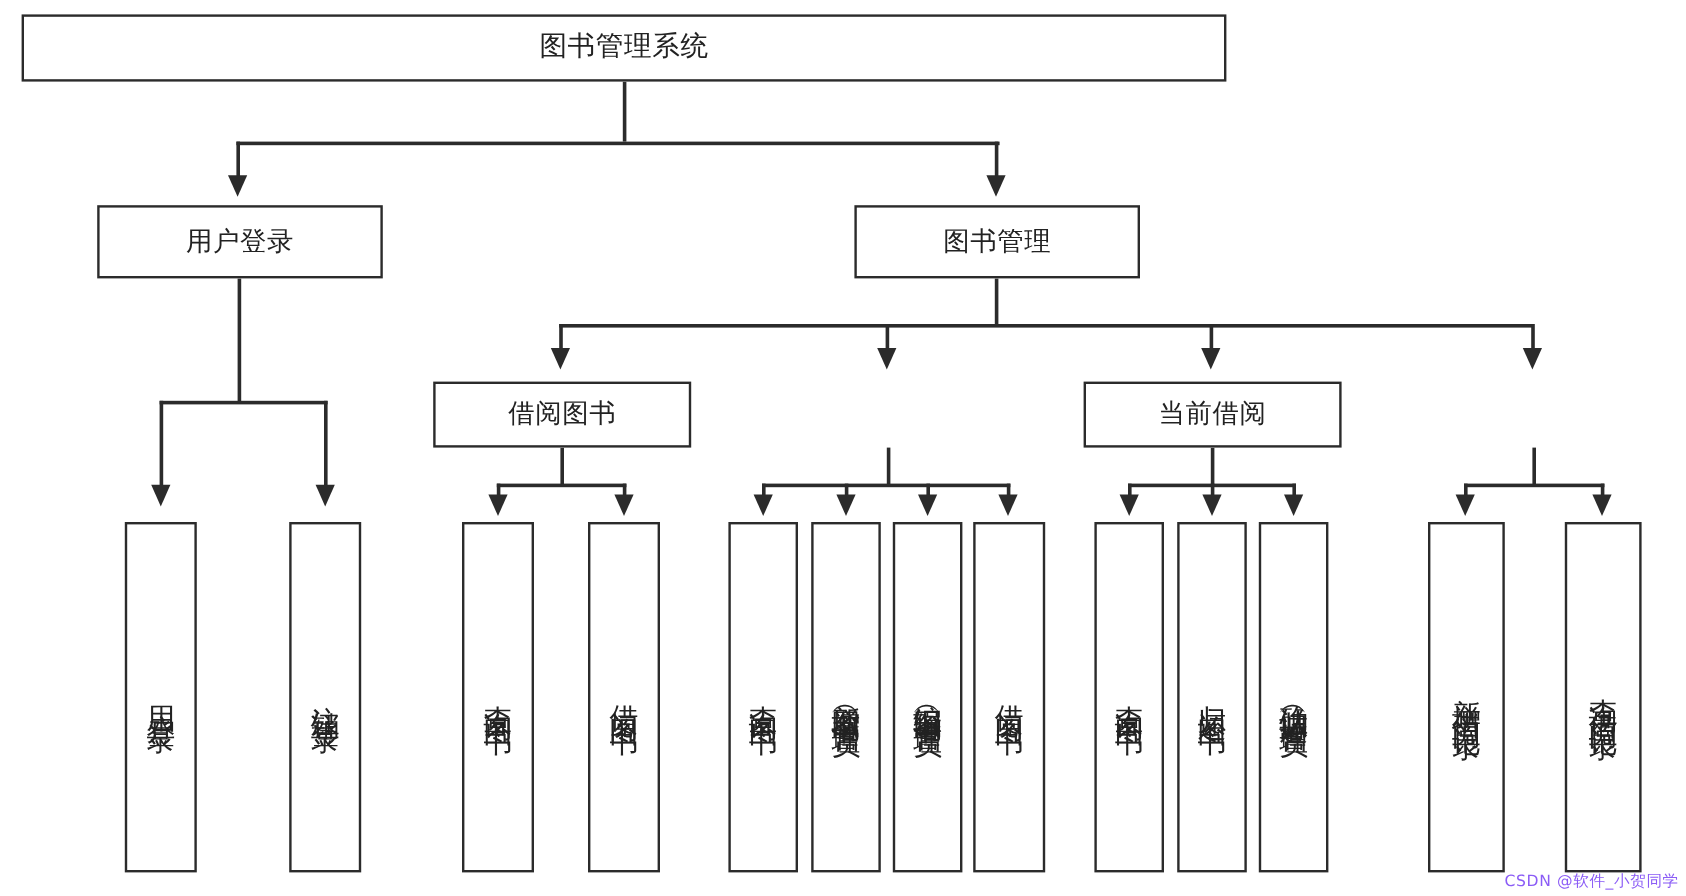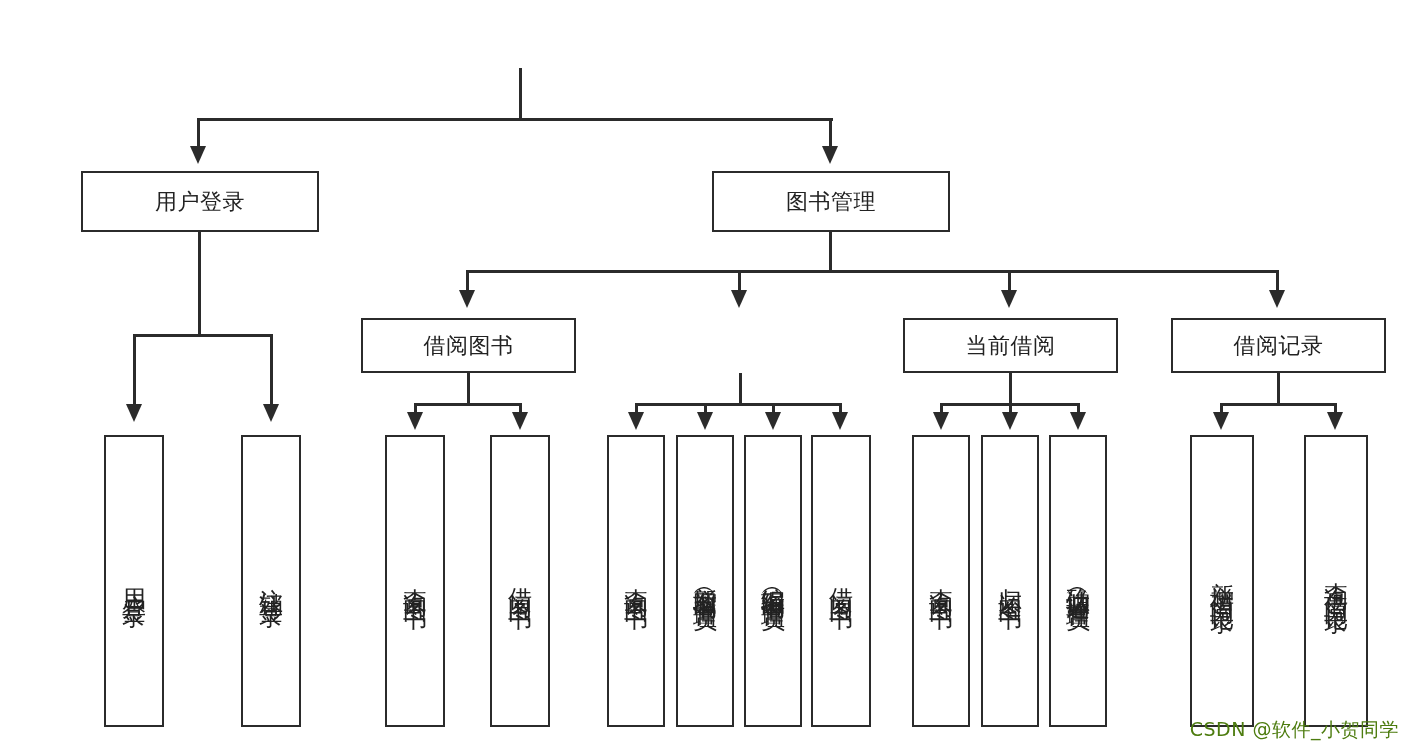--- a/index.html
+++ b/index.html
@@ -56,32 +56,35 @@
     position:absolute;
     width:0;height:0;
     border-left:8px solid transparent;
     border-right:8px solid transparent;
     border-top:18px solid #2b2b2b;
     z-index:1;
   }
   #watermark{
     position:absolute;
     right:6px;bottom:4px;
-    font-size:19px;
-    color:#4d7c0f;
+    font-size:13px;
+    color:#8b5cf6;
     letter-spacing:0.5px;
     white-space:nowrap;
     z-index:5;
   }
 </style>
 </head>
 <body>
 
 <div id="diagram">
 
+  <div class="node root horiz" style="left:18px;top:12px;width:1004px;height:56px;">
+    <span class="label">图书管理系统</span>
+  </div>
 
   <div class="vline" style="left:519px;top:68px;width:3px;height:50px;"></div>
 
   <div class="hline" style="left:197px;top:118px;width:636px;height:3px;"></div>
 
   <div class="vline" style="left:197px;top:118px;width:3px;height:30px;"></div>
   <div class="arrow" style="left:190px;top:146px;"></div>
   <div class="vline" style="left:829px;top:118px;width:3px;height:30px;"></div>
   <div class="arrow" style="left:822px;top:146px;"></div>
 
@@ -109,23 +112,20 @@
   <div class="arrow" style="left:1001px;top:290px;"></div>
   <div class="vline" style="left:1276px;top:270px;width:3px;height:22px;"></div>
   <div class="arrow" style="left:1269px;top:290px;"></div>
 
   <div class="node horiz" style="left:361px;top:318px;width:215px;height:55px;">
     <span class="label">借阅图书</span>
   </div>
   <div class="node horiz" style="left:903px;top:318px;width:215px;height:55px;">
     <span class="label">当前借阅</span>
   </div>
-  <div class="node horiz" style="left:1171px;top:318px;width:215px;height:55px;">
-    <span class="label">借阅记录</span>
-  </div>
 
   <div class="vline" style="left:467px;top:373px;width:3px;height:32px;"></div>
   <div class="hline" style="left:414px;top:403px;width:108px;height:3px;"></div>
   <div class="vline" style="left:414px;top:403px;width:3px;height:12px;"></div>
   <div class="arrow" style="left:407px;top:412px;"></div>
   <div class="vline" style="left:519px;top:403px;width:3px;height:12px;"></div>
   <div class="arrow" style="left:512px;top:412px;"></div>
 
   <div class="vline" style="left:739px;top:373px;width:3px;height:32px;"></div>
   <div class="hline" style="left:635px;top:403px;width:207px;height:3px;"></div>

